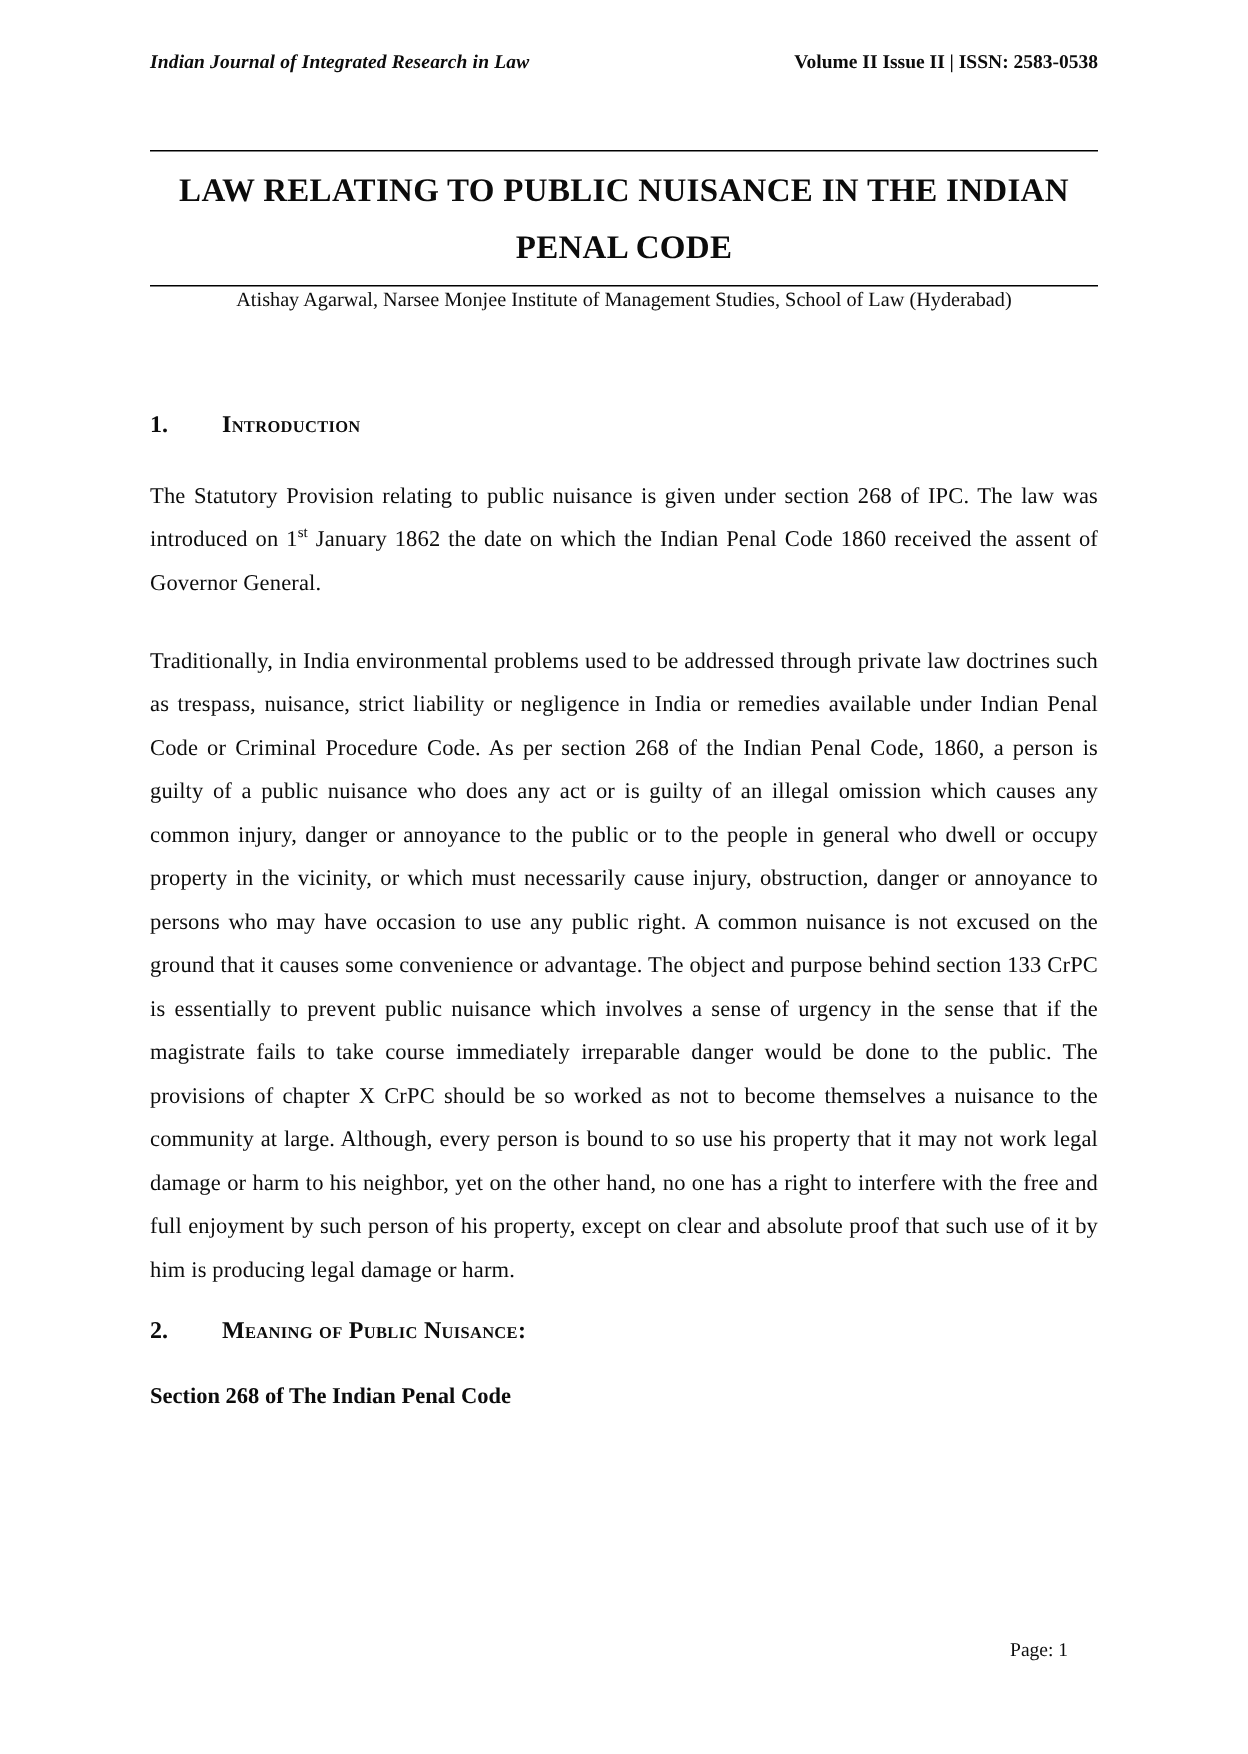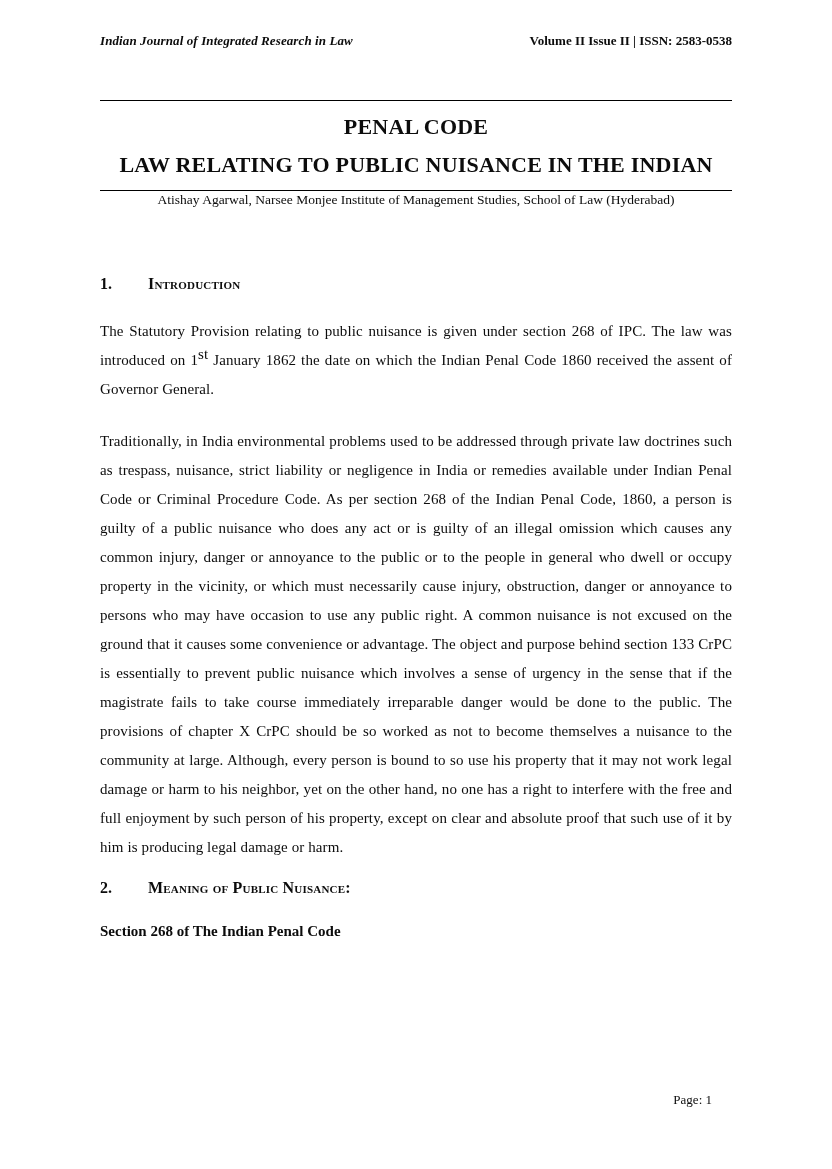--- a/index.html
+++ b/index.html
@@ -76,21 +76,21 @@
   .para {
     font-size: 15px;
     line-height: 29px;
     text-align: justify;
     letter-spacing: 0.1px;
   }
   .para-intro { margin-top: 22px; }
   .para-body  { margin-top: 23px; }
   .para-268   { margin-top: 26px; }
   sup.ordinal {
-    font-size: 15px;
+    font-size: 10px;
     vertical-align: super;
     line-height: 0;
   }
   .subsection-heading {
     margin-top: 22px;
     font-size: 15px;
     font-weight: bold;
     line-height: 20px;
   }
   
@@ -109,22 +109,22 @@
 
   <div class="header-row">
     <span class="journal-name">Indian Journal of Integrated Research in Law</span>
     <span class="volume-issn">Volume II Issue II | ISSN: 2583-0538</span>
   </div>
 
   <hr class="rule rule-top">
 
   <div class="title-block">
     <div class="article-title">
+      <div>LAW RELATING TO PUBLIC NUISANCE IN THE INDIAN</div>
       <div>PENAL CODE</div>
-      <div>LAW RELATING TO PUBLIC NUISANCE IN THE INDIAN</div>
     </div>
   </div>
 
   <hr class="rule">
 
   <div class="author-line">Atishay Agarwal, Narsee Monjee Institute of Management Studies, School of Law (Hyderabad)</div>
 
   <div class="section-heading heading-1">
     <span class="section-number">1.</span>
     <span class="section-label">Introduction</span>

